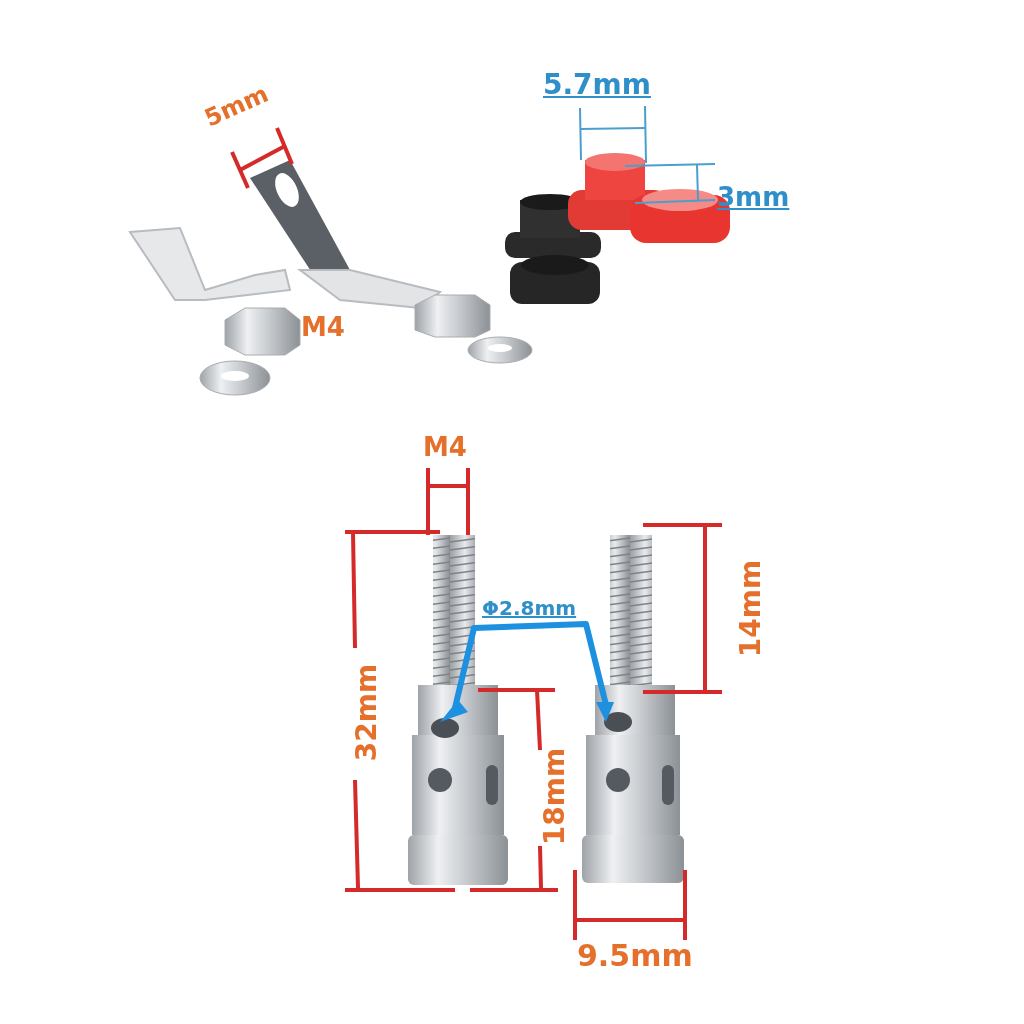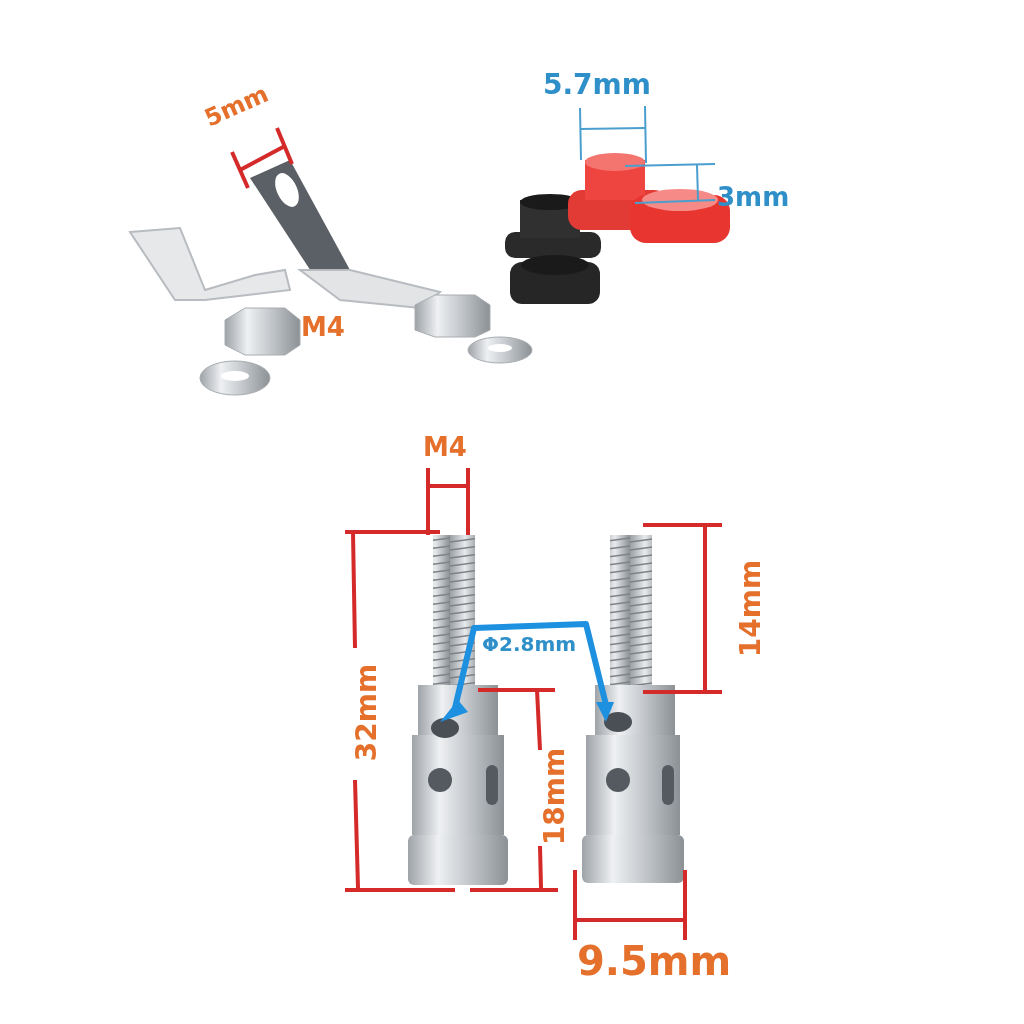--- a/index.html
+++ b/index.html
@@ -1,20 +1,20 @@
 <!DOCTYPE html>
 <html><head>
 <meta charset="utf-8">
 <style>
   html, body { margin:0; padding:0; background:#ffffff; }
   body { width:1024px; height:1024px; position:relative; overflow:hidden; font-family:"DejaVu Sans", sans-serif; }
   .layer { position:absolute; left:0; top:0; width:1024px; height:1024px; }
   .lbl { position:absolute; font-weight:bold; font-family:"DejaVu Sans", sans-serif; white-space:nowrap; }
   .orange { color:#e4702c; }
-  .blue { color:#2f8fc9; }
+  .blue { color:#2f8fc9;text-decoration:underline; }
   .rot { transform-origin:center center; }
 </style>
 </head>
 <body>
 
 <svg class="layer" viewBox="0 0 1024 1024" xmlns="http://www.w3.org/2000/svg">
   <defs>
     <linearGradient id="metal" x1="0" x2="1">
       <stop offset="0" stop-color="#9ea3a8"></stop>
       <stop offset="0.3" stop-color="#eef0f2"></stop>
@@ -136,17 +136,17 @@
   <polygon points="440,722 458,700 468,712" fill="#1e90e0"></polygon>
   <polygon points="606,722 596,702 614,702" fill="#1e90e0"></polygon>
 </svg>
 
 <div class="lbl orange" style="left:203px; top:92px; font-size:24px; transform:rotate(-24deg);">5mm</div>
 <div class="lbl orange" style="left:301px; top:312px; font-size:26px;">M4</div>
 <div class="lbl blue" style="left:543px; top:68px; font-size:28px;">5.7mm</div>
 <div class="lbl blue" style="left:717px; top:182px; font-size:26px;">3mm</div>
 
 <div class="lbl orange" style="left:423px; top:432px; font-size:26px;">M4</div>
-<div class="lbl blue" style="left:482px; top:632px; font-size:20px;">Φ2.8mm</div>
+<div class="lbl blue" style="left:482px; top:596px; font-size:20px;">Φ2.8mm</div>
 <div class="lbl orange rot" style="left:318px; top:696px; font-size:28px; transform:rotate(-90deg);">32mm</div>
 <div class="lbl orange rot" style="left:506px; top:780px; font-size:28px; transform:rotate(-90deg);">18mm</div>
 <div class="lbl orange rot" style="left:702px; top:592px; font-size:28px; transform:rotate(-90deg);">14mm</div>
-<div class="lbl orange" style="left:577px; top:938px; font-size:40px;">9.5mm</div>
+<div class="lbl orange" style="left:577px; top:938px; font-size:30px;">9.5mm</div>
 
 </body></html>

